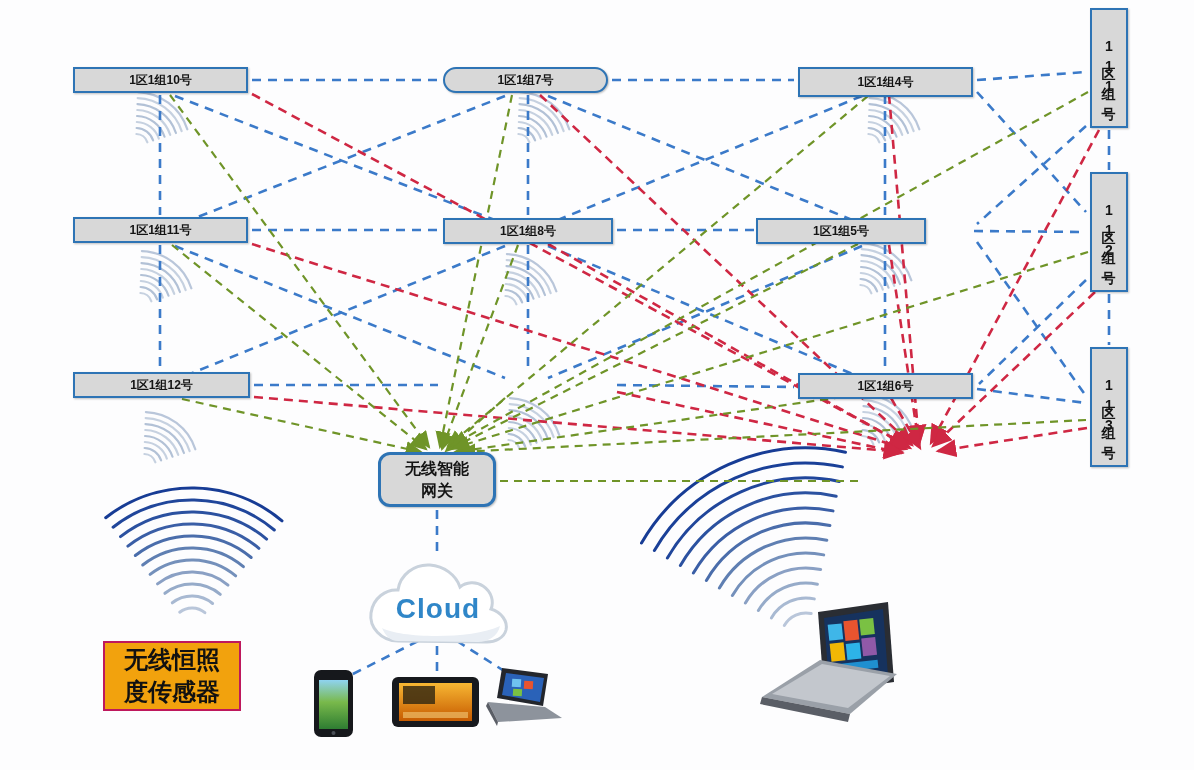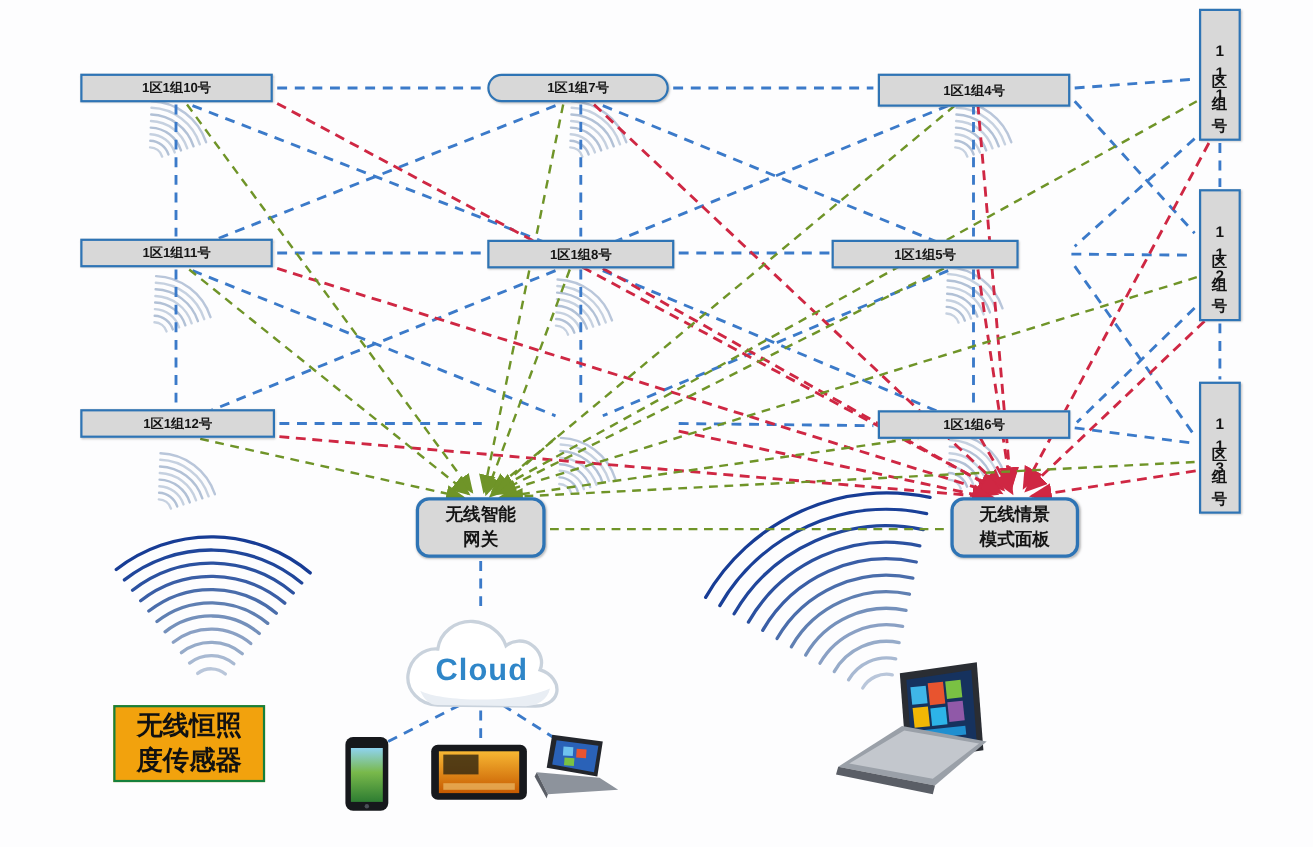--- a/index.html
+++ b/index.html
@@ -5,21 +5,21 @@
   html,body{margin:0;padding:0;background:#e9e9e9;font-family:"Liberation Sans","DejaVu Sans",sans-serif;}
   #stage{position:relative;width:1194px;height:770px;background:#fdfdfe;overflow:hidden;}
   #wires{position:absolute;left:0;top:0;z-index:1;}
   .node{position:absolute;z-index:2;background:#d8d8d8;border:2px solid #2e74b5;
         display:flex;align-items:center;justify-content:center;
         font-size:12px;font-weight:600;color:#141414;box-sizing:border-box;
         box-shadow:1px 1px 2px rgba(0,0,0,.25);}
   .vert{writing-mode:vertical-rl;text-orientation:upright;font-size:14px;letter-spacing:2px;}
   .round{border-radius:12px;border-width:3px;text-align:center;font-size:16px;line-height:1.35;}
   .multiline{white-space:pre-line;text-align:center;}
-  .sensor{position:absolute;z-index:2;background:#f2a20d;border:2px solid #15803d;
+  .sensor{position:absolute;z-index:2;background:#f2a20d;border:2px solid #be185d;
           display:flex;align-items:center;justify-content:center;
           font-size:24px;font-weight:700;color:#111;line-height:1.35;box-sizing:border-box;}
   
   .lb{stroke:#3b7ac9;stroke-width:2.6;stroke-dasharray:9 7;fill:none;}
   .lr{stroke:#cf2743;stroke-width:2.6;stroke-dasharray:9 6;fill:none;}
   .lg{stroke:#6f9428;stroke-width:2.2;stroke-dasharray:8 6;fill:none;}
   .fanarc{fill:none;stroke-linecap:round;}
   .cloudtext{font-family:"Liberation Sans",sans-serif;font-size:28px;font-weight:bold;fill:#2f86c8;letter-spacing:1px;}
 </style>
 </head>
@@ -254,23 +254,19 @@
     <span>1区1组2号</span>
   </div>
   <div class="node vert" style="left:1090px;top:347px;width:38px;height:120px;">
     <span>1区1组3号</span>
   </div>
 
   <div class="node round multiline" style="left:378px;top:452px;width:118px;height:55px;">
     <span class="multiline">无线智能
 网关</span>
   </div>
-  <div class="node round multiline" style="left:864px;top:452px;width:117px;height:55px;">
-    <span class="multiline">无线情景
-模式面板</span>
-  </div>
 
   <div class="sensor multiline" style="left:103px;top:641px;width:138px;height:70px;">
     <span class="multiline">无线恒照
 度传感器</span>
   </div>
 
 </div>
 
 </body></html>

